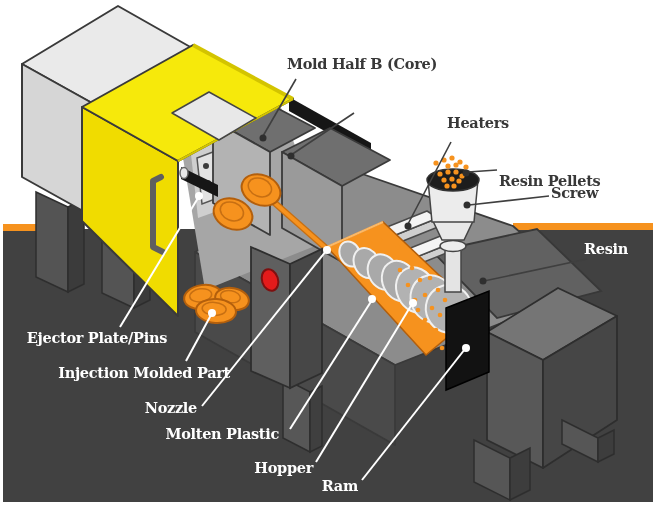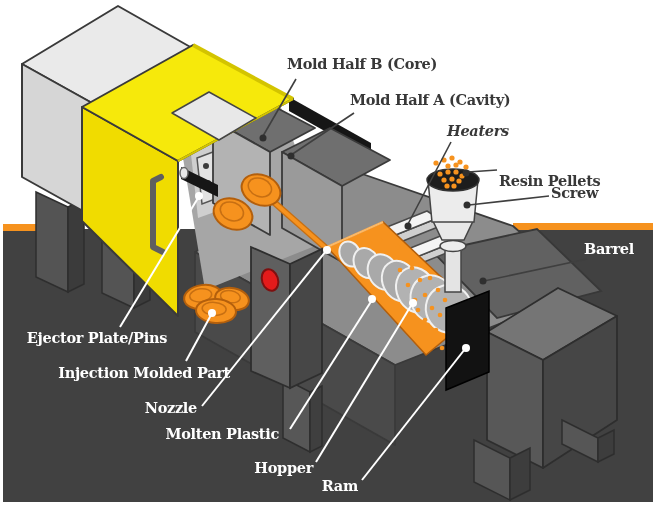--- a/index.html
+++ b/index.html
@@ -257,24 +257,23 @@
     <circle cx="199" cy="196" r="4"></circle>
     <circle cx="212" cy="313" r="4"></circle>
     <circle cx="327" cy="250" r="4"></circle>
     <circle cx="372" cy="299" r="4"></circle>
     <circle cx="413" cy="303" r="4"></circle>
     <circle cx="466" cy="348" r="4"></circle>
   </g>
 </svg>
 
   <div class="lbl dark" style="left:287px;top:55px;">Mold Half B (Core)</div>
-  <div class="lbl dark" style="left:350px;top:91px;">Mold Half A (Cavity)</div>
-  <div class="lbl dark" style="left:447px;top:122px;font-style:italic;">Heaters</div>
+  <div class="lbl dark" style="left:447px;top:114px;">Heaters</div>
   <div class="lbl dark" style="left:499px;top:159px;margin-top:13px;">Resin Pellets</div>
   <div class="lbl dark" style="left:551px;top:184px;">Screw</div>
-  <div class="lbl light" style="left:584px;top:240px;">Barrel</div>
+  <div class="lbl light" style="left:584px;top:240px;">Resin</div>
   <div class="lbl light" style="right:426px;top:364px;">Injection Molded Part</div>
   <div class="lbl light" style="right:489px;top:329px;">Ejector Plate/Pins</div>
   <div class="lbl light" style="right:459px;top:399px;margin-left:20px;">Nozzle</div>
   <div class="lbl light" style="right:377px;top:425px;">Molten Plastic</div>
   <div class="lbl light" style="right:343px;top:459px;">Hopper</div>
   <div class="lbl light" style="right:298px;top:477px;">Ram</div>
 </div>
 
 </body></html>

